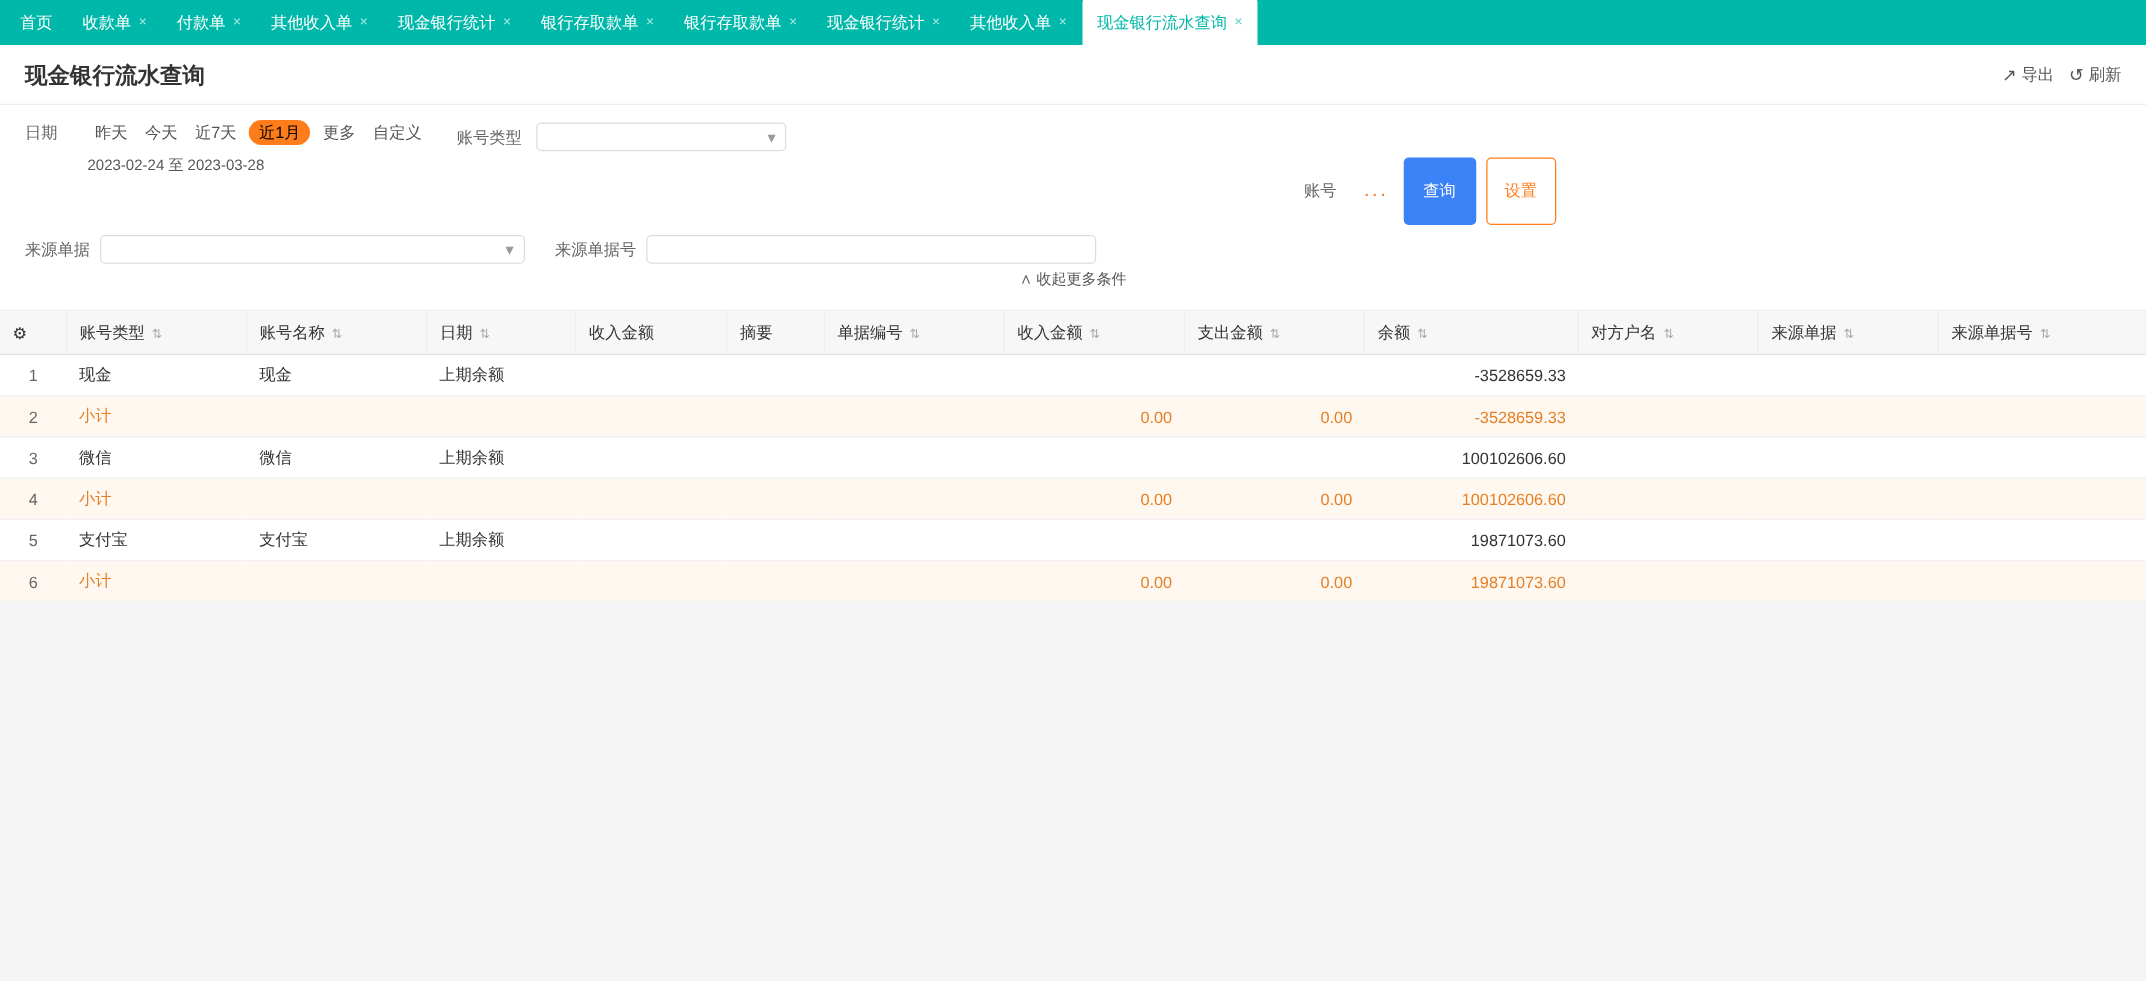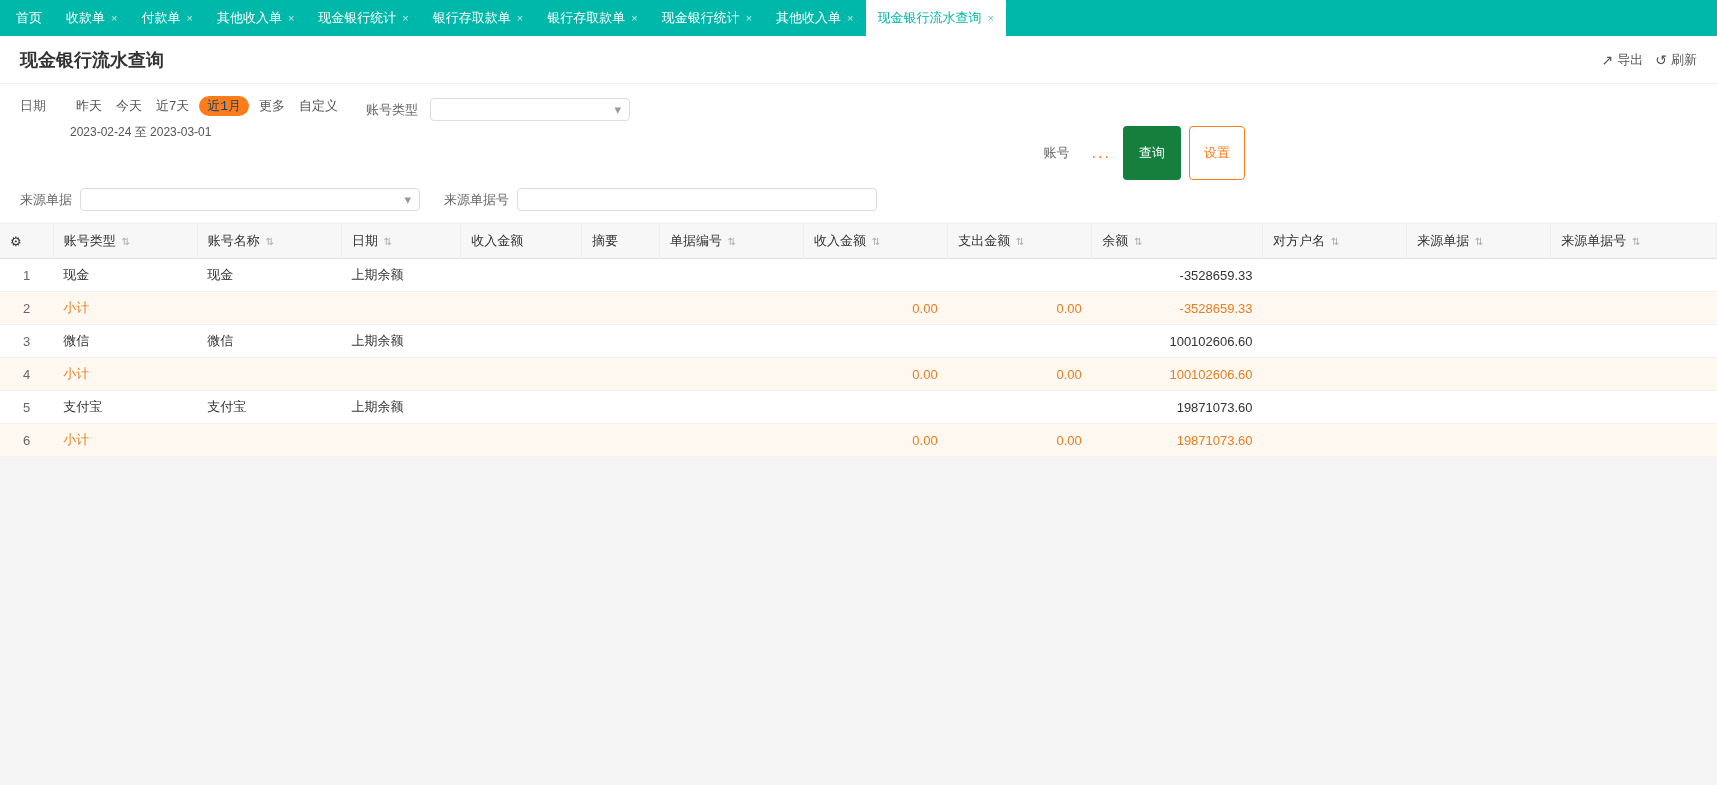--- a/index.html
+++ b/index.html
@@ -90,24 +90,23 @@
       gap: 6px;
     }
     .date-btn {
       color: #555;
       cursor: pointer;
       font-size: 13px;
       padding: 1px 4px;
     }
     .date-btn.active {
       background: #ff7c1a;
-      color: #0c4a6e;
+      color: #000000;
       border-radius: 10px;
       padding: 1px 8px;
-      font-family: Liberation Mono, monospace;
     }
     .date-range {
       color: #555;
       font-size: 12px;
     }
     .filter-select {
       display: flex;
       align-items: center;
       gap: 4px;
       border: 1px solid #ddd;
@@ -127,21 +126,21 @@
       color: #333;
       min-width: 240px;
     }
     .dots-btn {
       color: #ff7c1a;
       cursor: pointer;
       font-size: 16px;
       letter-spacing: 2px;
     }
     .query-btn {
-      background: #15803d;
+      background: #3b82f6;
       color: #fff;
       border: none;
       border-radius: 4px;
       padding: 18px 16px;
       cursor: pointer;
       font-size: 13px;
     }
     .settings-btn {
       background: #fff;
       color: #ff7c1a;
@@ -274,21 +273,21 @@
         <div class="date-filters">
           <span class="date-btn">昨天</span>
           <span class="date-btn">今天</span>
           <span class="date-btn">近7天</span>
           <span class="date-btn active">近1月</span>
           <span class="date-btn">更多</span>
           <span class="date-btn">自定义</span>
         </div>
       </div>
       <div style="margin-left:50px; margin-top:2px;">
-        <span class="date-range">2023-02-24 至 2023-03-01</span>
+        <span class="date-range">2023-02-24 至 2023-03-28</span>
       </div>
     </div>
 
     <div style="flex:1; display:flex; align-items:center; gap:12px; padding-top:2px;">
       <span class="filter-label">账号类型</span>
       <div class="filter-select" style="min-width:200px;">
         <span style="color:#ccc; flex:1;"></span>
         <span style="color:#999;">▾</span>
       </div>
     </div>
@@ -310,20 +309,24 @@
         <span style="color:#ccc; flex:1;"></span>
         <span style="color:#999;">▾</span>
       </div>
     </div>
     <div style="display:flex; align-items:center; gap:8px;">
       <span class="filter-label">来源单据号</span>
       <input class="filter-input" type="text" style="min-width: 360px;">
     </div>
   </div>
 
+  <div class="collapse-bar">
+    <span>∧ </span>
+    <span>收起更多条件</span>
+  </div>
 </div>
 
 <div class="table-area">
   <table class="data-table">
     <thead>
       <tr>
         <th class="settings-col">
           <span>⚙</span>
         </th>
         <th>账号类型 <span class="sort-icon">⇅</span></th>

